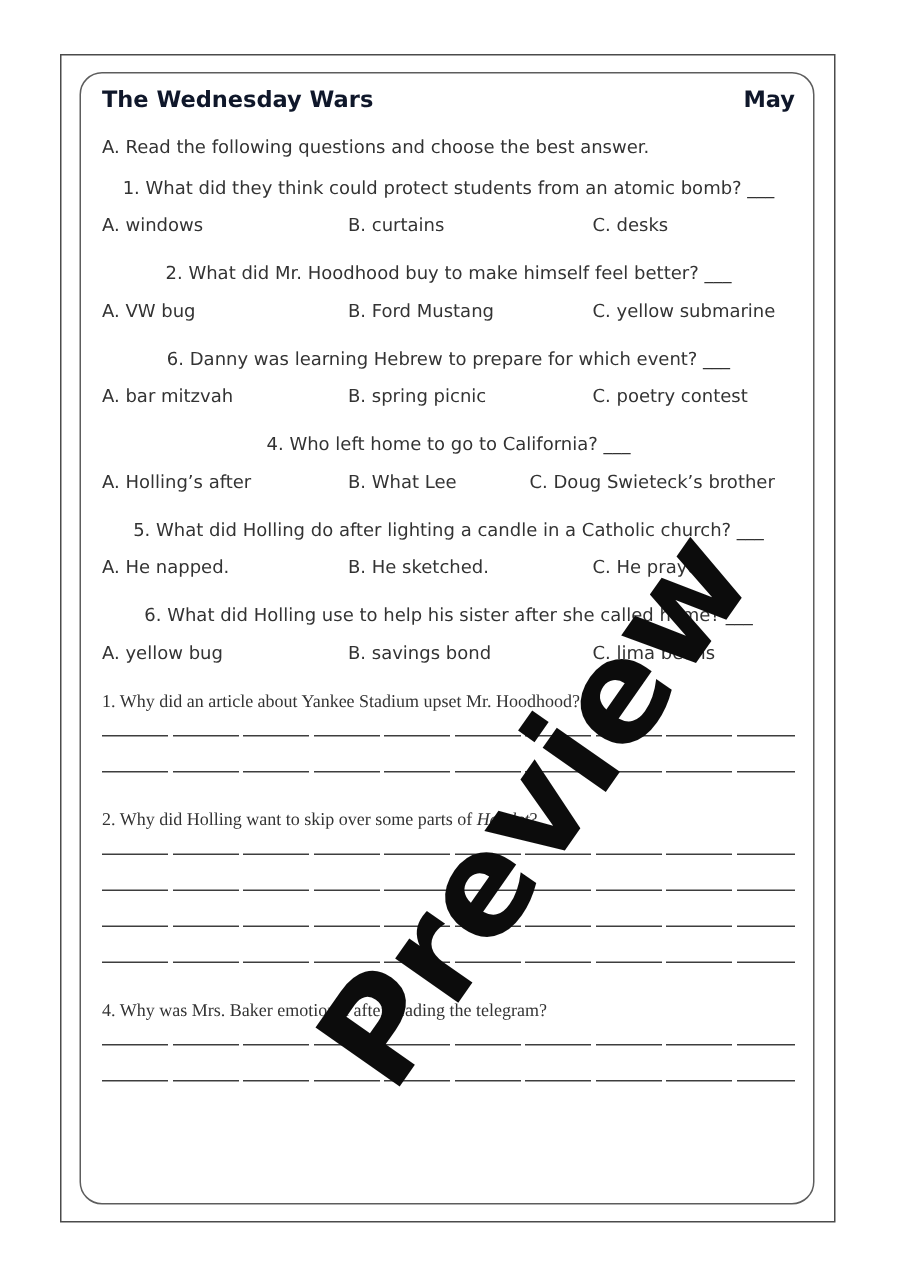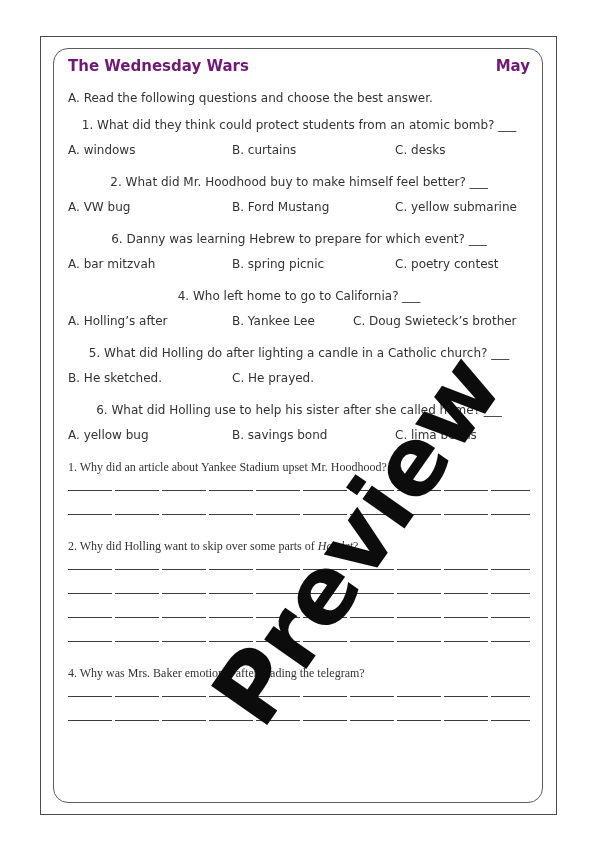--- a/index.html
+++ b/index.html
@@ -11,21 +11,21 @@
     position:absolute;left:40px;top:36px;width:515px;height:777px;
     border:1px solid #4b4b4b;background:#fff;
   }
   .inner{
     position:absolute;left:12px;top:11px;right:13px;bottom:11px;
     border:1.5px solid #5d5d5d;border-radius:15px;
     padding:8px 12px 0 14px;box-sizing:border-box;background:#fff;overflow:hidden;
   }
   .header{
     display:flex;justify-content:space-between;align-items:baseline;
-    font-weight:bold;font-size:15px;line-height:19px;color:#701a75;
+    font-weight:bold;font-size:15px;line-height:19px;color:#0f172a;
   }
   .instr{font-size:12px;line-height:15px;margin:15px 0 12px;}
   .instr-b{font-size:12px;line-height:15px;margin:17px 0 12px;}
   .q{font-size:12px;line-height:15px;margin:0 0 10px;text-align:center;}
   .opts{
     display:grid;grid-template-columns:164px 163px 1fr;
     font-size:12px;line-height:15px;margin:0 0 17px;
   }
   .opts.wide-c{grid-template-columns:164px 121px 1fr;}
   .bq{font-size:12px;line-height:15px;margin:24px 0 0;font-family:Liberation Serif, serif;}
@@ -74,26 +74,27 @@
     <div class="q">6. Danny was learning Hebrew to prepare for which event? ___</div>
     <div class="opts">
       <span>A. bar mitzvah</span>
       <span>B. spring picnic</span>
       <span>C. poetry contest</span>
     </div>
 
     <div class="q">4. Who left home to go to California? ___</div>
     <div class="opts wide-c">
       <span>A. Holling’s after</span>
-      <span>B. Yankee Lee</span>
+      <span>B. What Lee</span>
       <span>C. Doug Swieteck’s brother</span>
     </div>
 
     <div class="q">5. What did Holling do after lighting a candle in a Catholic church? ___</div>
     <div class="opts">
+      <span>A. He napped.</span>
       <span>B. He sketched.</span>
       <span>C. He prayed.</span>
     </div>
 
     <div class="q">6. What did Holling use to help his sister after she called home? ___</div>
     <div class="opts">
       <span>A. yellow bug</span>
       <span>B. savings bond</span>
       <span>C. lima beans</span>
     </div>

